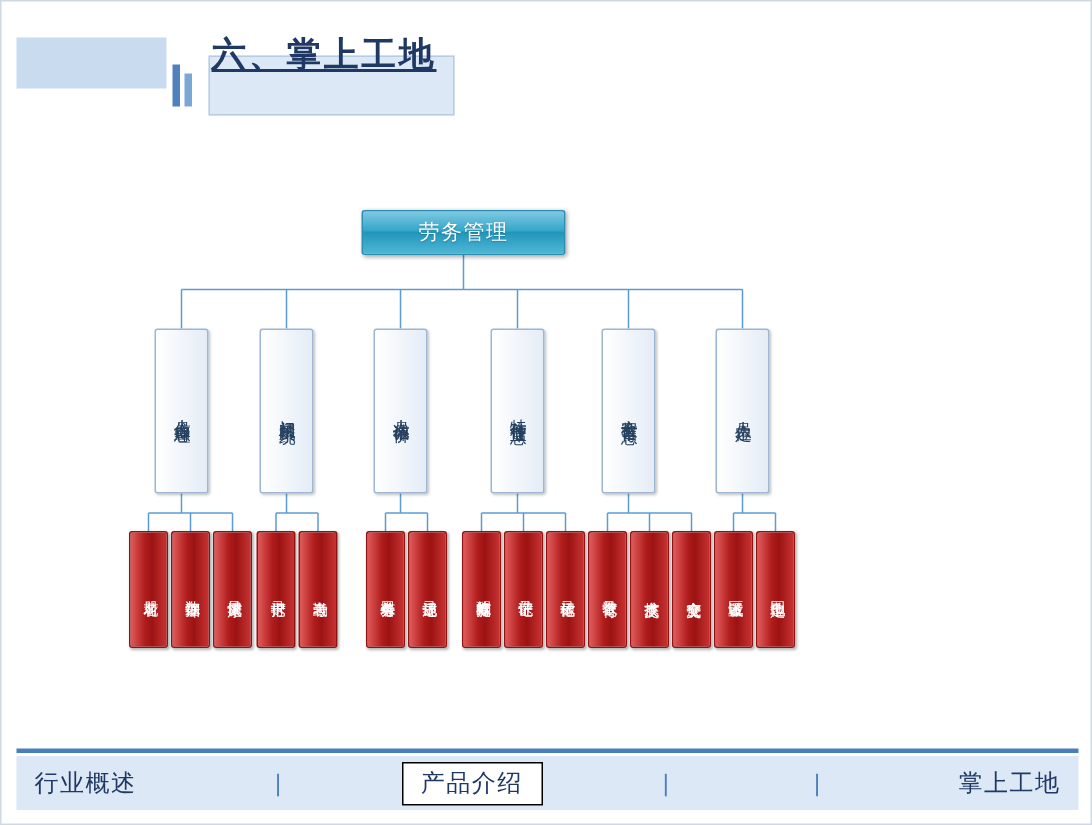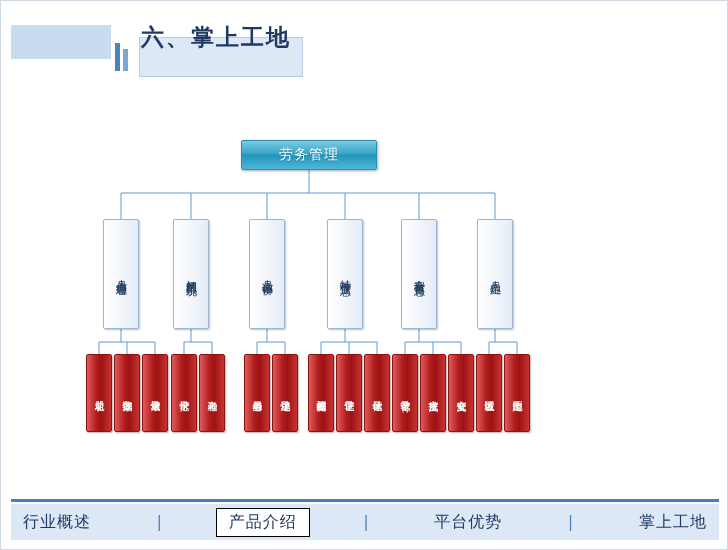--- a/index.html
+++ b/index.html
@@ -69,20 +69,21 @@
   .header-title-text {
     position: absolute;
     left: 140px;
     top: 20px;
     font-size: 23px;
     font-weight: bold;
     color: #1f3864;
     letter-spacing: 2px;
     line-height: 32px;
     white-space: nowrap;
+    text-decoration: underline;
   }
 
   
   #diagram {
     position: absolute;
     left: 0;
     top: 0;
     width: 728px;
     height: 484px;
     pointer-events: none;
@@ -262,18 +263,17 @@
       <div class="node l3-node" style="left: 475px;">区域设置</div>
       <div class="node l3-node" style="left: 503px;">定位地图</div>
     </div>
 
   <div class="footer-rule"></div>
   <div class="footer-band" id="footer-band">
       <div class="footer-item">行业概述</div>
       <span class="footer-sep">|</span>
       <div class="footer-item active">产品介绍</div>
       <span class="footer-sep">|</span>
-      <div class="footer-item">平台优势</div>
       <span class="footer-sep">|</span>
       <div class="footer-item">掌上工地</div>
     </div>
 
 </div>
 
 </body></html>

